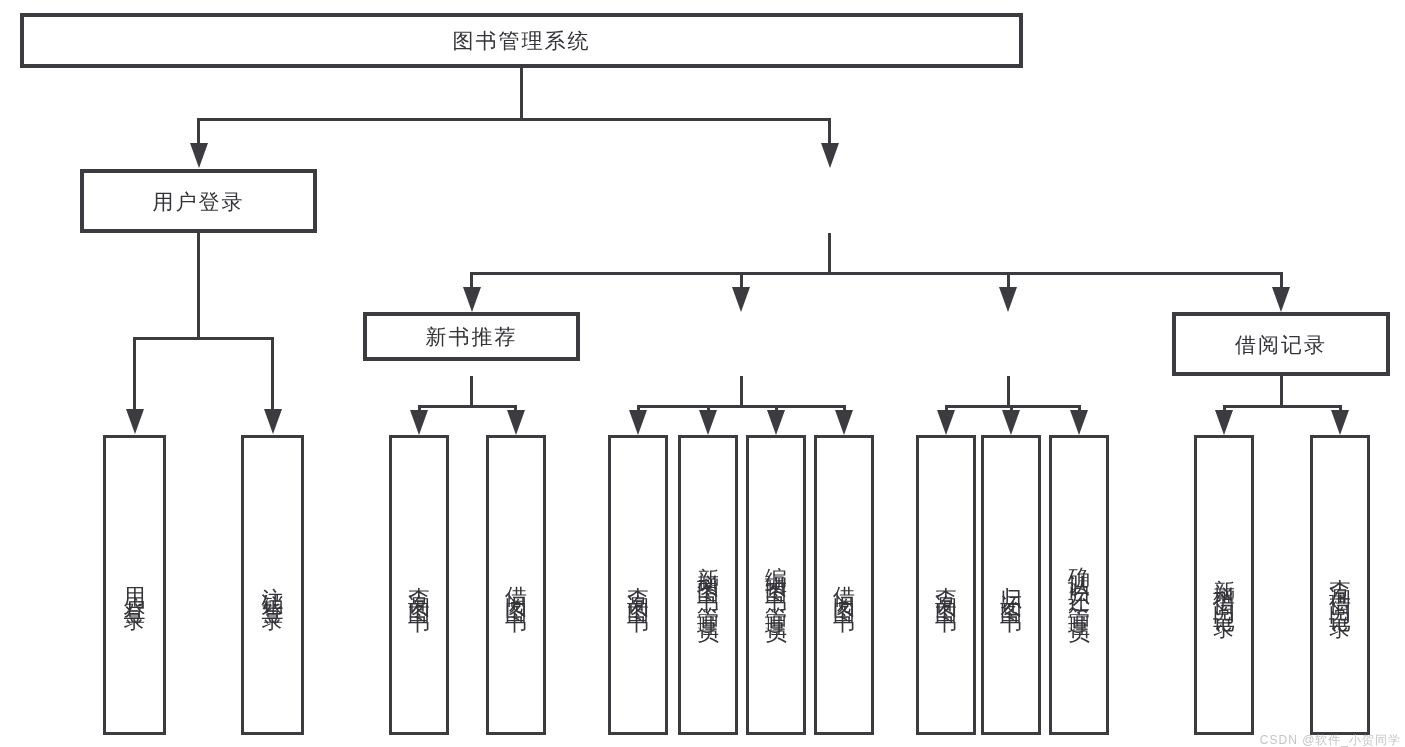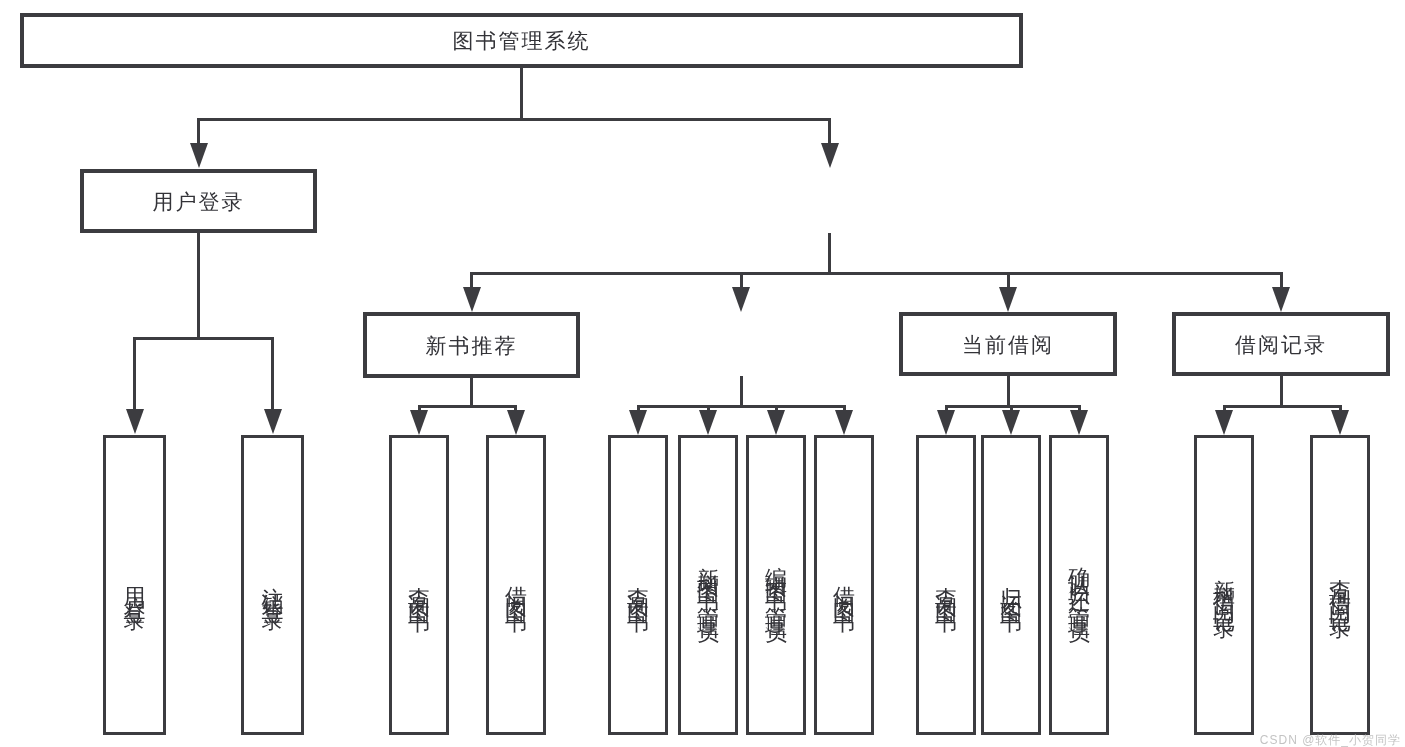--- a/index.html
+++ b/index.html
@@ -92,25 +92,22 @@
     <div class="stem" style="left:470px;top:272px;height:16px;"></div>
     <div class="stem" style="left:739.5px;top:272px;height:16px;"></div>
     <div class="stem" style="left:1006.5px;top:272px;height:16px;"></div>
     <div class="stem" style="left:1279.5px;top:272px;height:16px;"></div>
     <div class="arrow" style="left:462.5px;top:287px;"></div>
     <div class="arrow" style="left:732px;top:287px;"></div>
     <div class="arrow" style="left:999px;top:287px;"></div>
     <div class="arrow" style="left:1272px;top:287px;"></div>
   </div>
 
-  <div class="box box-h" style="left:363px;top:312px;width:217px;height:66px;">
+  <div class="box box-h" style="left:363px;top:312px;width:217px;height:49px;">
     <span>新书推荐</span>
-  </div>
-  <div class="box box-h" style="left:899px;top:312px;width:218px;height:64px;">
-    <span>当前借阅</span>
   </div>
   <div class="box box-h" style="left:1172px;top:312px;width:218px;height:64px;">
     <span>借阅记录</span>
   </div>
 
   <div>
     <div class="vline" style="left:470px;top:376px;height:31px;"></div>
     <div class="hline" style="left:417.5px;top:405px;width:98px;"></div>
     <div class="stem" style="left:417.5px;top:405px;height:7px;"></div>
     <div class="stem" style="left:514px;top:405px;height:7px;"></div>

